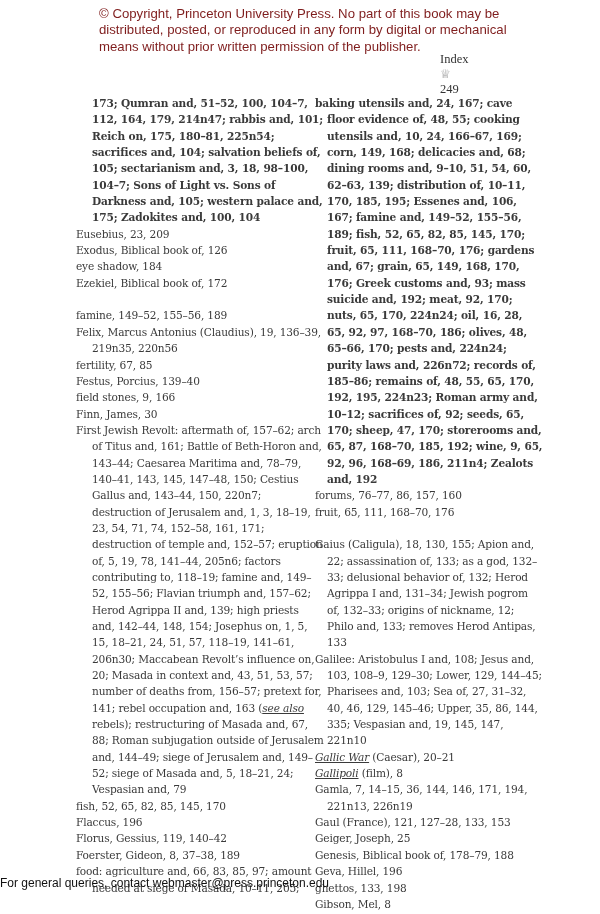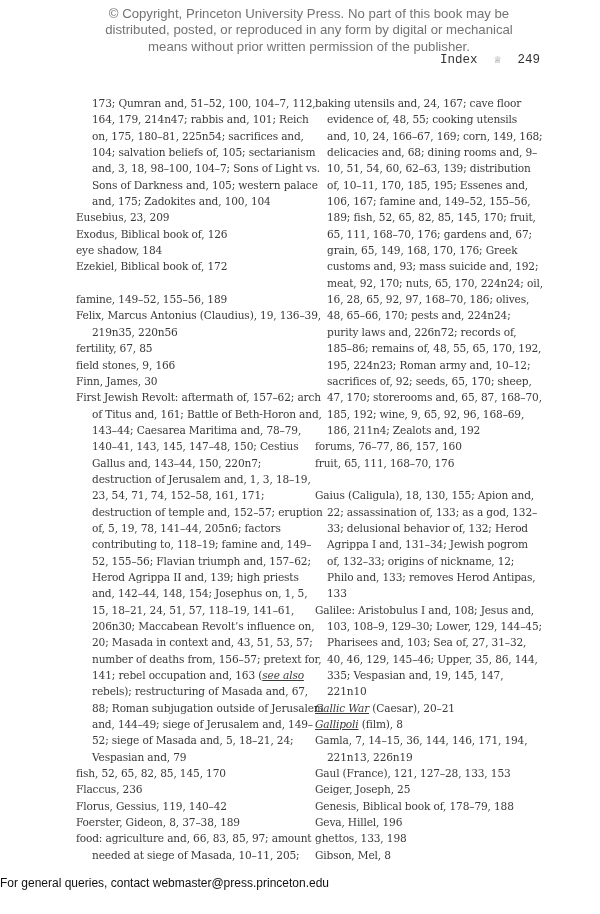--- a/index.html
+++ b/index.html
@@ -1,37 +1,36 @@
 <!DOCTYPE html>
 <html><head>
 <meta charset="utf-8">
 <style>
   html, body { margin: 0; padding: 0; background: #ffffff; }
   body { width: 600px; height: 914px; position: relative; overflow: hidden; }
   .copyright {
     position: absolute; left: 99px; top: 6px; width: 420px;
     font-family: "Liberation Sans", sans-serif; font-size: 13.2px; line-height: 16.4px;
-    color: #737373;
-    text-align: center;
+    color: #7f1d1d;
   }
   .running-head {
     position: absolute; left: 440px; top: 52px; width: 100px;
-    font-family: Liberation Mono, monospace; font-size: 12.5px; color: #333333;
-    display: flex; align-items: flex-end; justify-content: space-between;
+    font-family: Liberation Serif, serif; font-size: 12.5px; color: #333333;
+    display: flex; align-items: flex-start; justify-content: space-between; flex-direction: column;
   }
   .running-head .crown { font-size: 12px; color: #888888; }
   .col {
     position: absolute; top: 95px;
     font-family: "DejaVu Serif", serif; font-size: 10.6px; line-height: 16.35px;
     color: #3a3a3a; letter-spacing: -0.15px;
   }
   .col.left { left: 76px; width: 248px; }
   .col.right { left: 315px; width: 228px; }
   .entry { padding-left: 16px; text-indent: -16px; margin: 0; }
-  .entry.cont { padding-left: 16px; text-indent: 0; }
+  .entry.cont { padding-left: 16px; text-indent: 0; font-weight: bold; }
   .right .entry.cont { padding-left: 12px; }
   .right .entry { padding-left: 12px; text-indent: -12px; }
   .gap { height: 16.35px; }
   .ital { font-style: italic; text-decoration: underline; }
   .footer {
     position: absolute; left: 0; top: 876px; width: 600px; text-align: left;
     font-family: "Liberation Sans", sans-serif; font-size: 12px; color: #111111;
   }
 </style>
 </head>
@@ -48,25 +47,26 @@
 <div class="col left">
   <p class="entry cont">173; Qumran and, 51–52, 100, 104–7, 112, 164, 179, 214n47; rabbis and, 101; Reich on, 175, 180–81, 225n54; sacrifices and, 104; salvation beliefs of, 105; sectarianism and, 3, 18, 98–100, 104–7; Sons of Light vs. Sons of Darkness and, 105; western palace and, 175; Zadokites and, 100, 104</p>
   <p class="entry">Eusebius, 23, 209</p>
   <p class="entry">Exodus, Biblical book of, 126</p>
   <p class="entry">eye shadow, 184</p>
   <p class="entry">Ezekiel, Biblical book of, 172</p>
   <div class="gap"></div>
   <p class="entry">famine, 149–52, 155–56, 189</p>
   <p class="entry">Felix, Marcus Antonius (Claudius), 19, 136–39, 219n35, 220n56</p>
   <p class="entry">fertility, 67, 85</p>
+  <p class="entry">Festus, Porcius, 139–40</p>
   <p class="entry">field stones, 9, 166</p>
   <p class="entry">Finn, James, 30</p>
   <p class="entry"><span>First Jewish Revolt: aftermath of, 157–62; arch of Titus and, 161; Battle of Beth-Horon and, 143–44; Caesarea Maritima and, 78–79, 140–41, 143, 145, 147–48, 150; Cestius Gallus and, 143–44, 150, 220n7; destruction of Jerusalem and, 1, 3, 18–19, 23, 54, 71, 74, 152–58, 161, 171; destruction of temple and, 152–57; eruption of, 5, 19, 78, 141–44, 205n6; factors contributing to, 118–19; famine and, 149–52, 155–56; Flavian triumph and, 157–62; Herod Agrippa II and, 139; high priests and, 142–44, 148, 154; Josephus on, 1, 5, 15, 18–21, 24, 51, 57, 118–19, 141–61, 206n30; Maccabean Revolt’s influence on, 20; Masada in context and, 43, 51, 53, 57; number of deaths from, 156–57; pretext for, 141; rebel occupation and, 163 (</span><span class="ital">see also</span><span> rebels); restructuring of Masada and, 67, 88; Roman subjugation outside of Jerusalem and, 144–49; siege of Jerusalem and, 149–52; siege of Masada and, 5, 18–21, 24; Vespasian and, 79</span></p>
   <p class="entry">fish, 52, 65, 82, 85, 145, 170</p>
-  <p class="entry">Flaccus, 236</p>
+  <p class="entry">Flaccus, 196</p>
   <p class="entry">Florus, Gessius, 119, 140–42</p>
   <p class="entry">Foerster, Gideon, 8, 37–38, 189</p>
   <p class="entry">food: agriculture and, 66, 83, 85, 97; amount needed at siege of Masada, 10–11, 205;</p>
 </div>
 
 <div class="col right">
   <p class="entry cont">baking utensils and, 24, 167; cave floor evidence of, 48, 55; cooking utensils and, 10, 24, 166–67, 169; corn, 149, 168; delicacies and, 68; dining rooms and, 9–10, 51, 54, 60, 62–63, 139; distribution of, 10–11, 170, 185, 195; Essenes and, 106, 167; famine and, 149–52, 155–56, 189; fish, 52, 65, 82, 85, 145, 170; fruit, 65, 111, 168–70, 176; gardens and, 67; grain, 65, 149, 168, 170, 176; Greek customs and, 93; mass suicide and, 192; meat, 92, 170; nuts, 65, 170, 224n24; oil, 16, 28, 65, 92, 97, 168–70, 186; olives, 48, 65–66, 170; pests and, 224n24; purity laws and, 226n72; records of, 185–86; remains of, 48, 55, 65, 170, 192, 195, 224n23; Roman army and, 10–12; sacrifices of, 92; seeds, 65, 170; sheep, 47, 170; storerooms and, 65, 87, 168–70, 185, 192; wine, 9, 65, 92, 96, 168–69, 186, 211n4; Zealots and, 192</p>
   <p class="entry">forums, 76–77, 86, 157, 160</p>
   <p class="entry">fruit, 65, 111, 168–70, 176</p>
   <div class="gap"></div>

